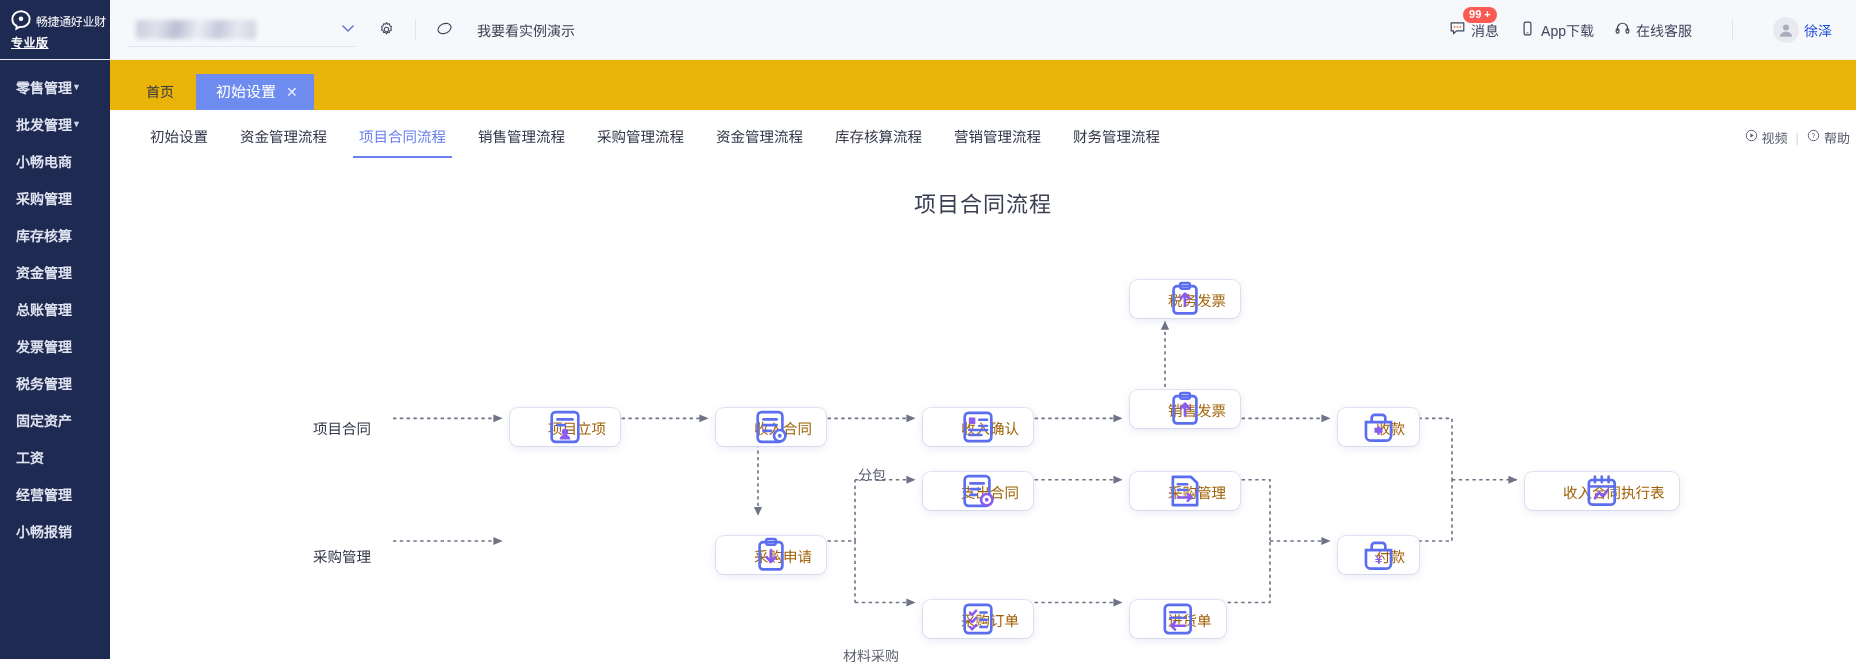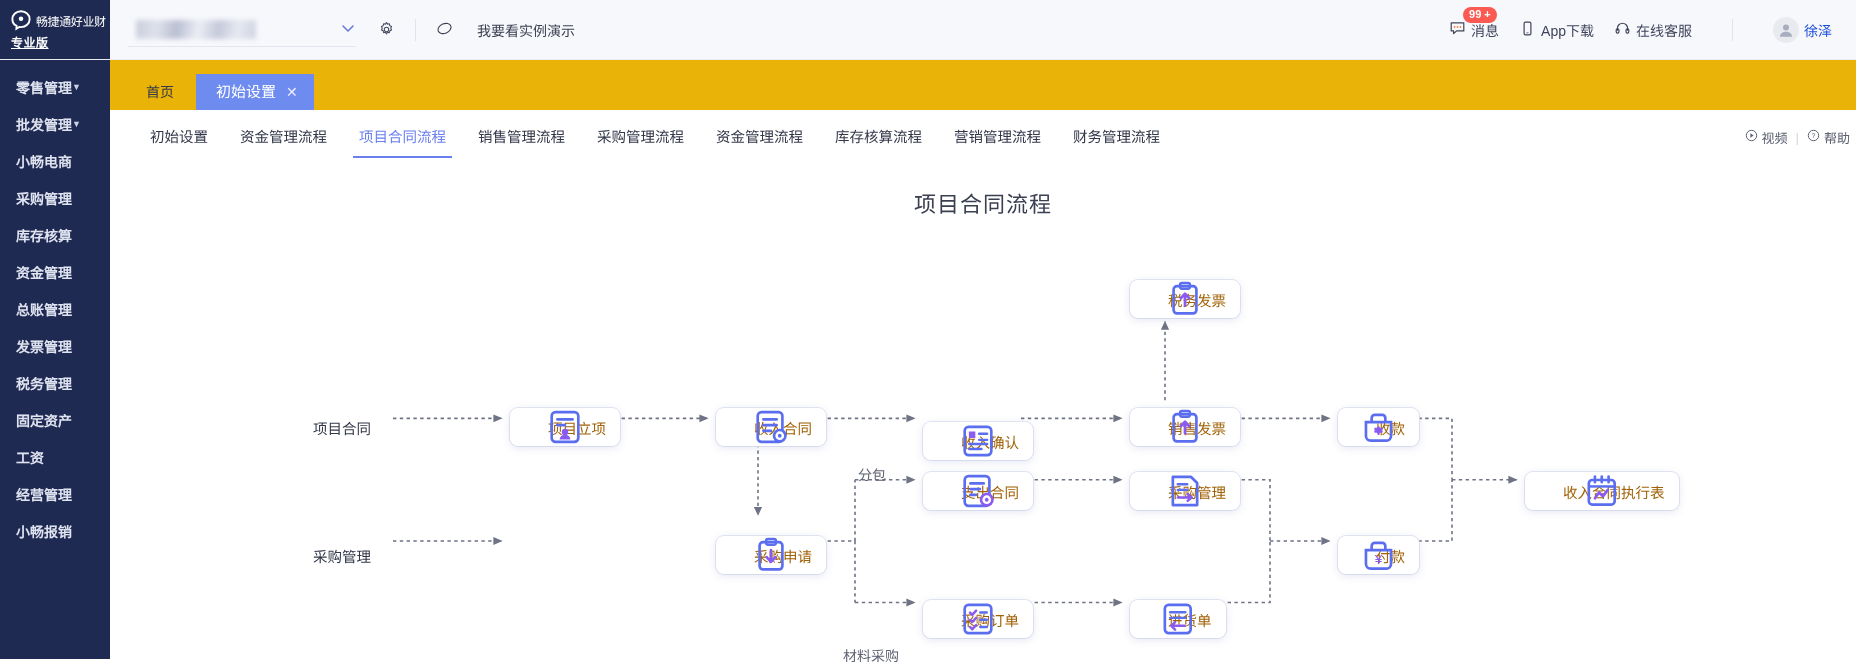--- a/index.html
+++ b/index.html
@@ -361,32 +361,32 @@
               <svg viewBox="0 0 20 20" width="19" height="19">
                   <rect x="3" y="2.2" width="13" height="15.6" rx="2" fill="none" stroke="#5b6ef0" stroke-width="1.4"></rect>
                   <path d="M6 6h7M6 9h7M6 12h4" stroke="#5b6ef0" stroke-width="1.4" stroke-linecap="round"></path>
                   <circle cx="14.6" cy="14.6" r="3" fill="#fff" stroke="#5b6ef0" stroke-width="1.4"></circle>
                   <circle cx="14.6" cy="14.6" r="1" fill="#5b6ef0"></circle>
                 </svg>
             </span>
             <span class="nlabel">收入合同</span>
           </div>
 
-          <div class="node" style="left:813px;top:204px">
+          <div class="node" style="left:813px;top:190px">
             <span class="nicon">
               <svg viewBox="0 0 20 20" width="19" height="19">
                   <rect x="3" y="2.6" width="14" height="14.8" rx="2" fill="none" stroke="#5b6ef0" stroke-width="1.4"></rect>
                   <rect x="5.2" y="5" width="3.4" height="3.4" fill="#8a5bf0"></rect>
                   <path d="M10.6 6.2h4.2M10.6 9.4h4.2M5.4 11.6h9.4M5.4 14.2h6.4" stroke="#5b6ef0" stroke-width="1.3" stroke-linecap="round"></path>
                 </svg>
             </span>
             <span class="nlabel">收入确认</span>
           </div>
 
-          <div class="node" style="left:1020px;top:190px">
+          <div class="node" style="left:1020px;top:172px">
             <span class="nicon">
               <svg viewBox="0 0 20 20" width="19" height="19">
                   <rect x="4" y="3.2" width="12" height="14.4" rx="1.8" fill="none" stroke="#5b6ef0" stroke-width="1.4"></rect>
                   <rect x="7.4" y="1.6" width="5.2" height="3" rx="1" fill="none" stroke="#5b6ef0" stroke-width="1.3"></rect>
                   <path d="M10 13.4V7.4M7.8 9.6L10 7.2l2.2 2.4" fill="none" stroke="#8a5bf0" stroke-width="1.4" stroke-linecap="round" stroke-linejoin="round"></path>
                 </svg>
             </span>
             <span class="nlabel">销售发票</span>
           </div>
 

